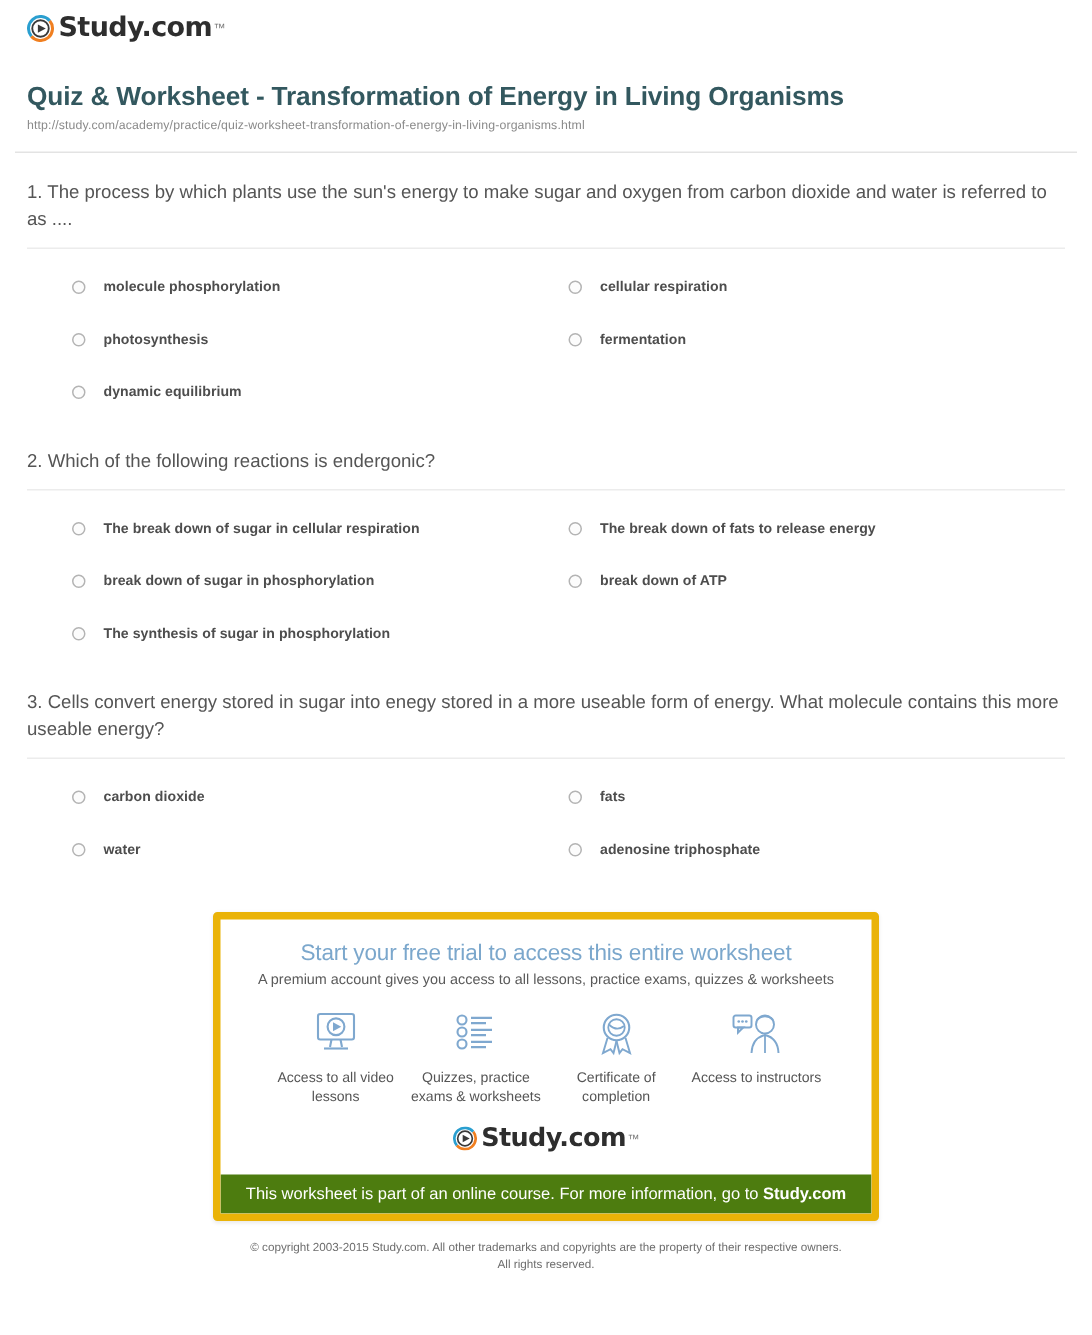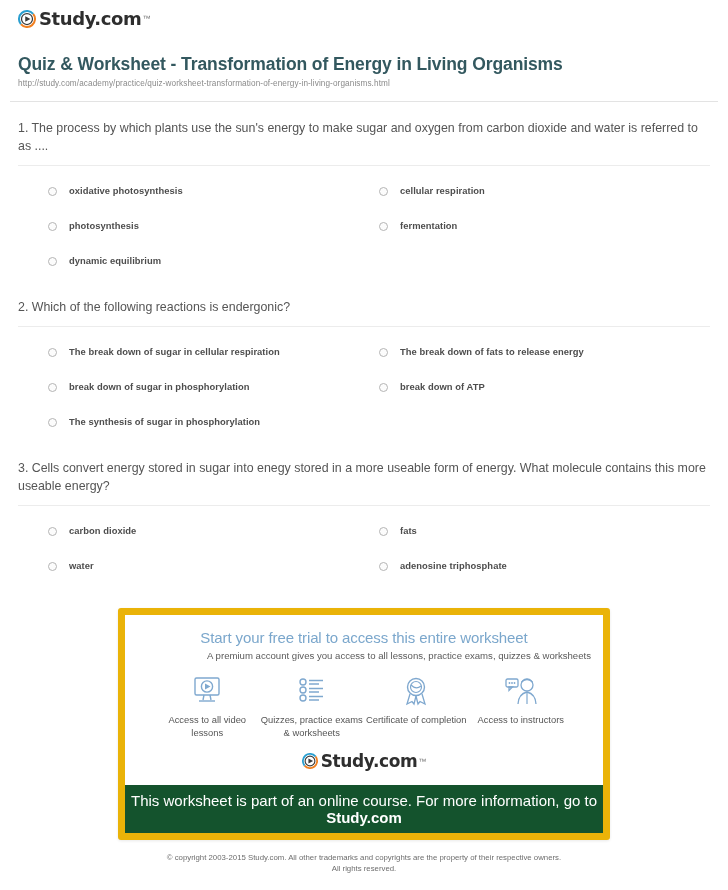--- a/index.html
+++ b/index.html
@@ -106,40 +106,39 @@
     letter-spacing: 0.05px;
   }
 
   
   .promo-wrap {
     display: flex;
     justify-content: center;
     margin-top: 22px;
   }
   .promo {
-    width: 492px;
+    width: 444px;
     background: #ffffff;
-    border: 7px solid #eab308;
+    border: 5px solid #eab308;
     border-radius: 3px;
     box-shadow: 0 1px 3px rgba(0,0,0,0.09);
     overflow: hidden;
   }
   .promo-inner { padding: 14px 12px 10px 12px; text-align: center; }
   .promo-title {
     font-size: 15px;
     color: #7ba7cc;
     margin: 0 0 4px 0;
     font-weight: normal;
     letter-spacing: -0.1px;
   }
   .promo-sub {
     font-size: 9.6px;
     color: #5a5a5a;
     margin: 0;
-    text-align: right;
   }
 
   .features {
     display: flex;
     justify-content: space-between;
     padding: 13px 18px 0 18px;
   }
   .feature {
     width: 25%;
     text-align: center;
@@ -159,23 +158,23 @@
     display: flex;
     align-items: center;
     justify-content: center;
     margin-top: 12px;
     margin-bottom: 4px;
   }
   .promo-logo .logo-mark { width: 16px; height: 16px; }
   .promo-logo .logo-word { font-size: 17px; }
 
   .promo-footer {
-    background: #14532d;
+    background: #4d7c0f;
     color: #ffffff;
-    font-size: 15px;
+    font-size: 11px;
     text-align: center;
     padding: 7px 0;
   }
   .promo-footer b { font-weight: bold; }
 
   
   .copyright {
     text-align: center;
     font-size: 7.8px;
     color: #6d6d6d;
@@ -210,21 +209,21 @@
     <p class="worksheet-url">http://study.com/academy/practice/quiz-worksheet-transformation-of-energy-in-living-organisms.html</p>
   </div>
   <hr class="header-rule">
 
   <div class="question-block">
     <p class="question-text">1. The process by which plants use the sun's energy to make sugar and oxygen from carbon dioxide and water is referred to as ....</p>
     <hr class="question-rule">
     <div class="options">
       <div class="option">
         <span class="radio"></span>
-        <span class="option-label">oxidative photosynthesis</span>
+        <span class="option-label">molecule phosphorylation</span>
       </div>
       <div class="option">
         <span class="radio"></span>
         <span class="option-label">cellular respiration</span>
       </div>
       <div class="option">
         <span class="radio"></span>
         <span class="option-label">photosynthesis</span>
       </div>
       <div class="option">

